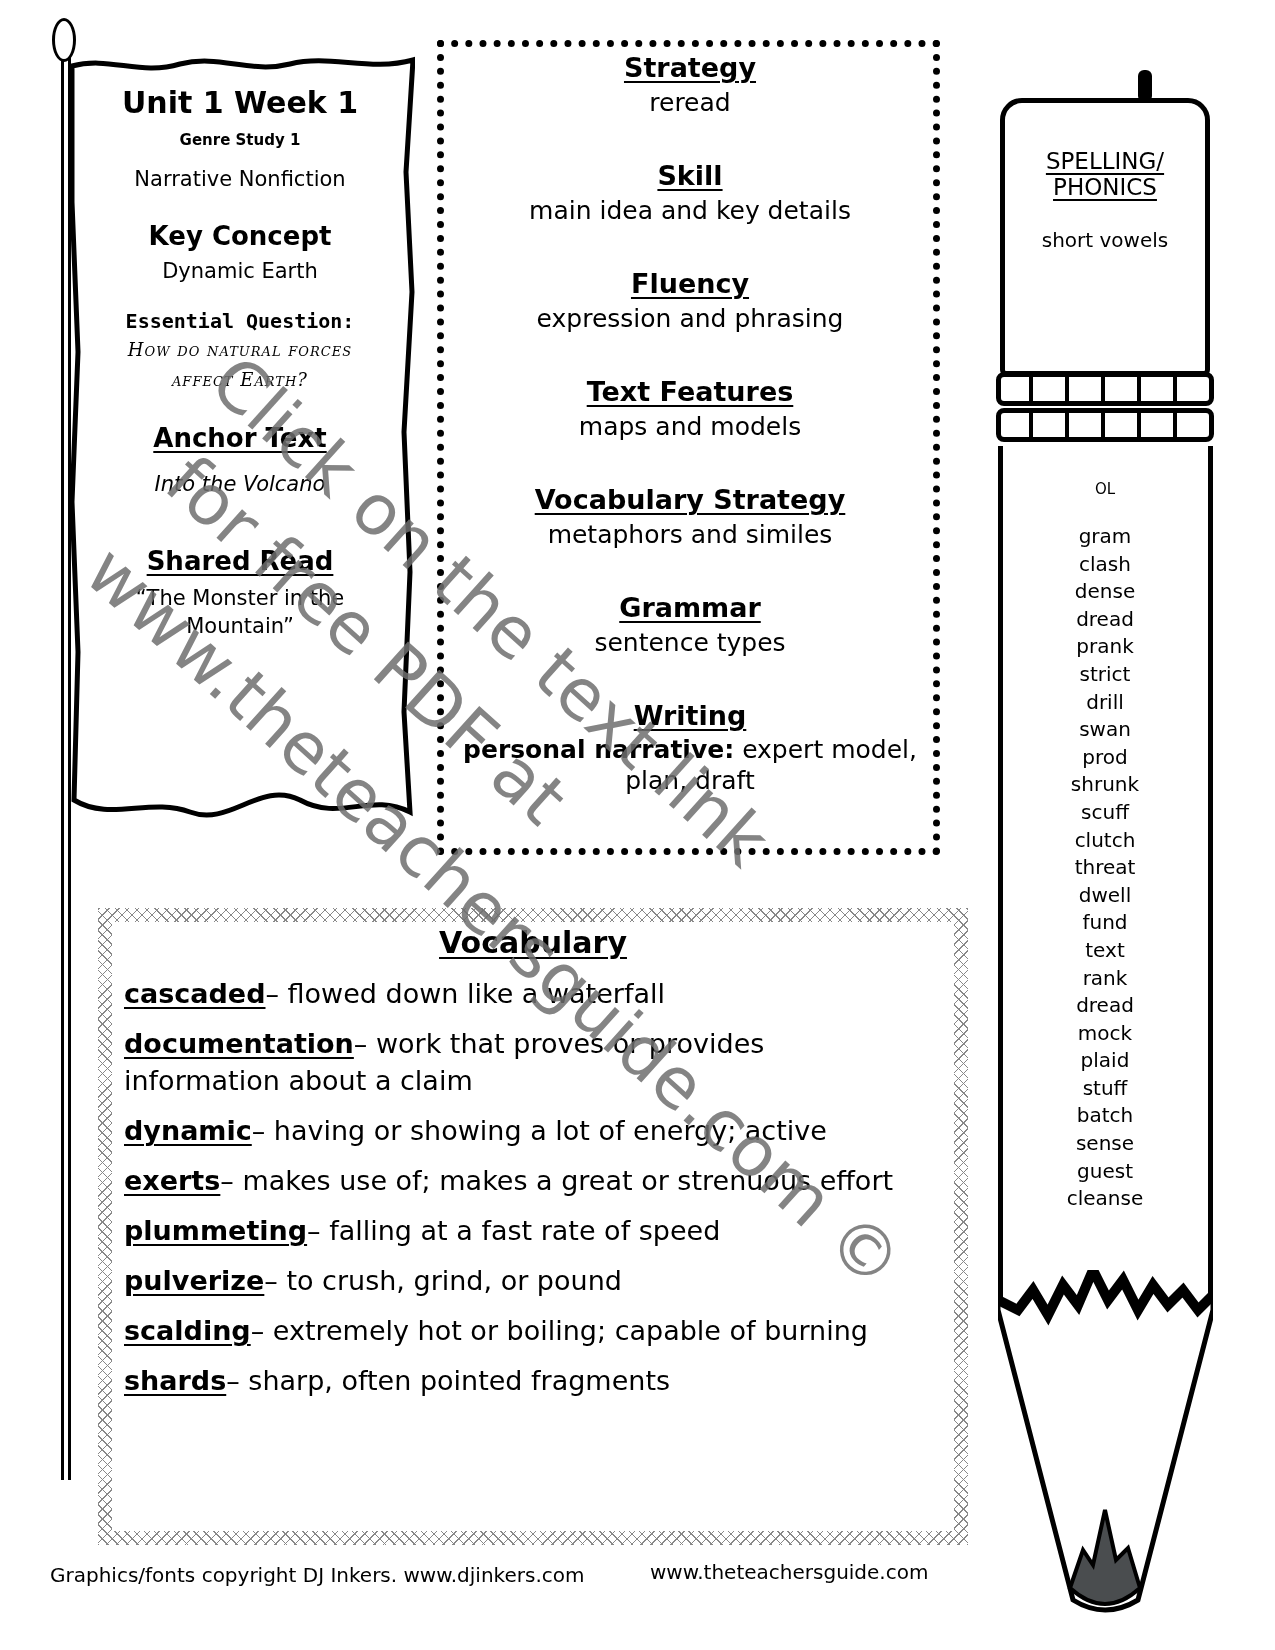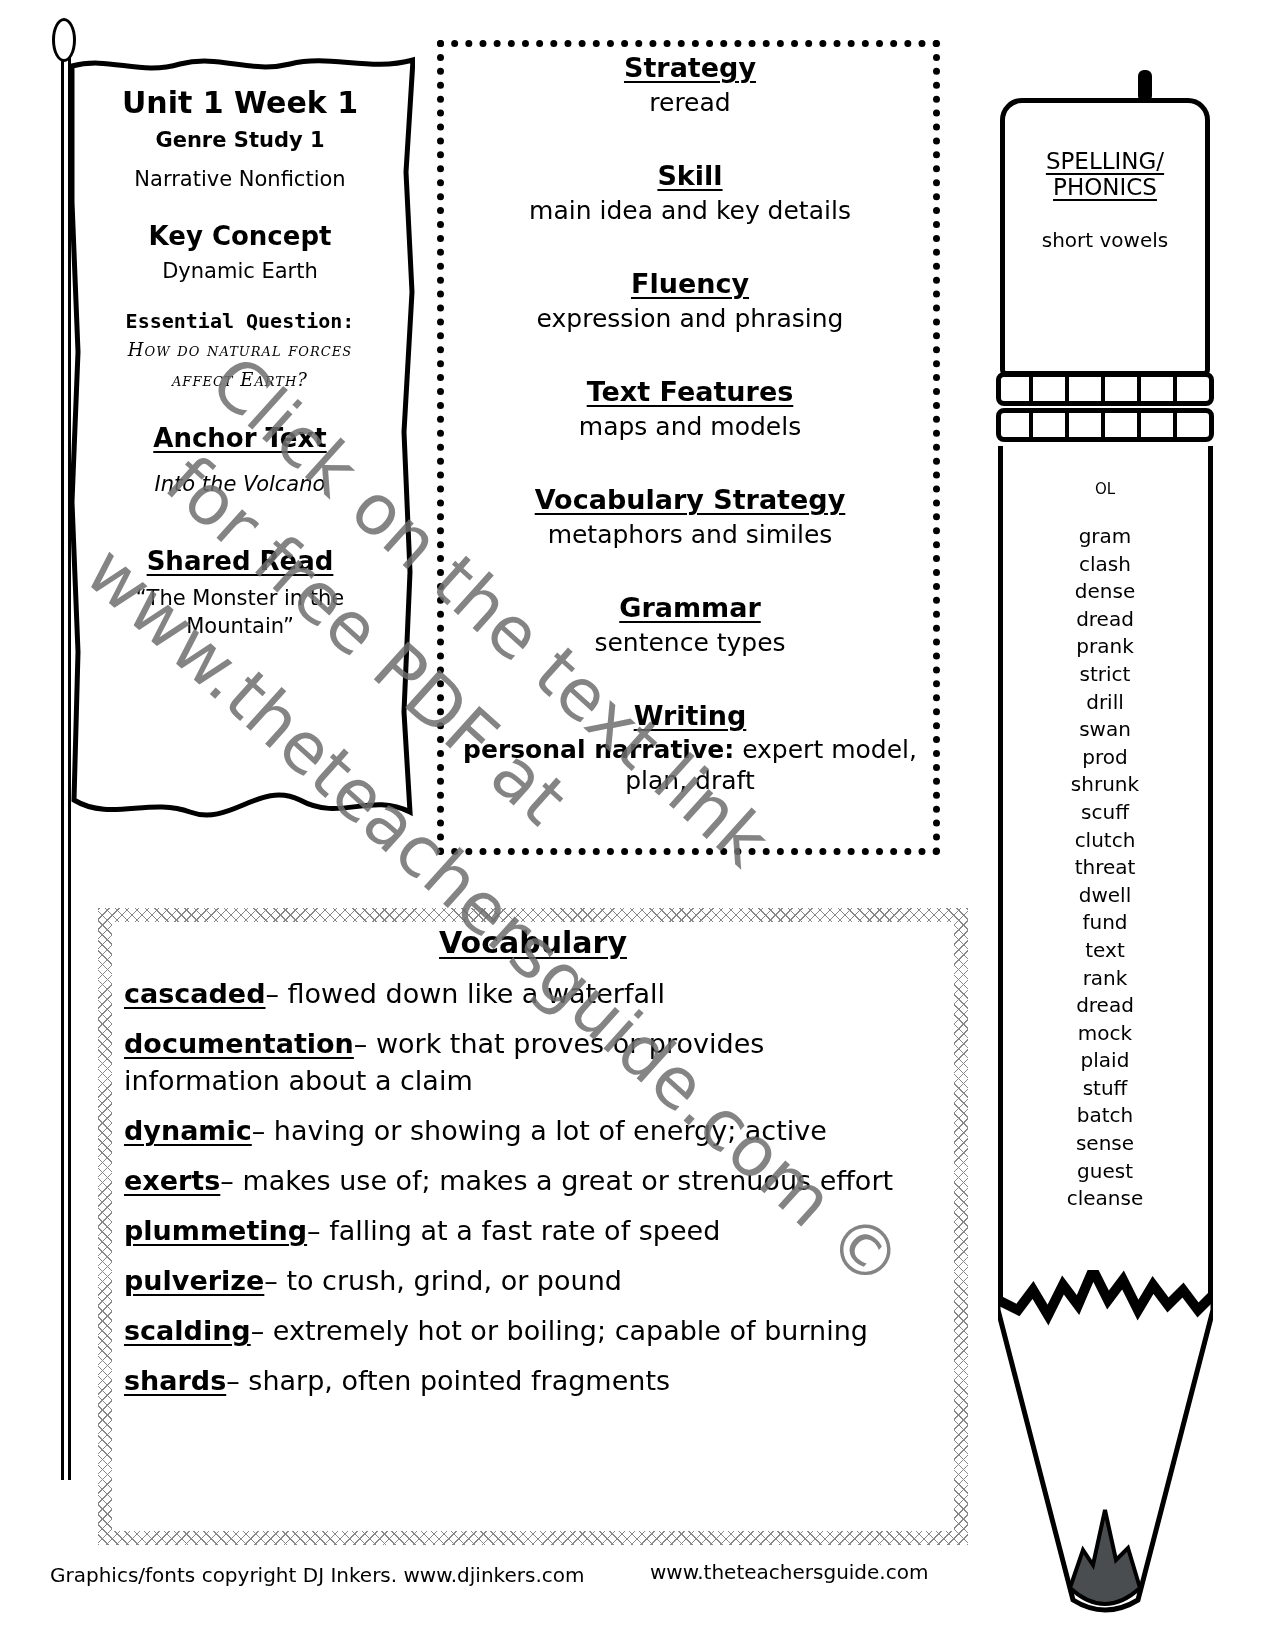--- a/index.html
+++ b/index.html
@@ -6,21 +6,21 @@
   body{width:1275px;height:1650px;position:relative;overflow:hidden;font-family:"DejaVu Sans","Liberation Sans",sans-serif;color:#000;}
   .abs{position:absolute;}
   .center{text-align:center;}
   .u{text-decoration:underline;text-underline-offset:4px;text-decoration-thickness:2px;}
   
   #flag-pole{left:61px;top:40px;width:10px;height:1440px;border-left:3px solid #000;border-right:3px solid #000;box-sizing:border-box;}
   #flag-ball{left:52px;top:18px;width:24px;height:44px;border:3px solid #000;border-radius:50%;background:#fff;box-sizing:border-box;}
   #flag-panel{left:70px;top:52px;width:345px;height:780px;}
   #flag-text{left:95px;top:85px;width:290px;}
   .f-unit{font-size:30px;font-weight:bold;line-height:36px;}
-  .f-genre{font-size:21px;font-weight:bold;line-height:30px;margin-top:4px;}
+  .f-genre{font-size:15px;font-weight:bold;line-height:30px;margin-top:4px;}
   .f-plain{font-size:21px;line-height:28px;}
   .f-head{font-size:26px;font-weight:bold;line-height:34px;}
   .f-mono{font-family:"DejaVu Sans Mono","Liberation Mono",monospace;font-size:20px;font-weight:bold;line-height:28px;}
   .f-smallcaps{font-family:"DejaVu Serif","Liberation Serif",serif;font-style:italic;font-variant:small-caps;font-size:18px;line-height:30px;letter-spacing:1px;}
   .f-ital{font-style:italic;font-size:21px;line-height:28px;}
   
   #dotted-box{left:437px;top:40px;width:503px;height:815px;border:7px dotted #000;box-sizing:border-box;}
   #mid-text{left:445px;top:50px;width:490px;}
   .m-head{font-size:27px;font-weight:bold;line-height:36px;}
   .m-val{font-size:25px;line-height:34px;margin-bottom:38px;}

